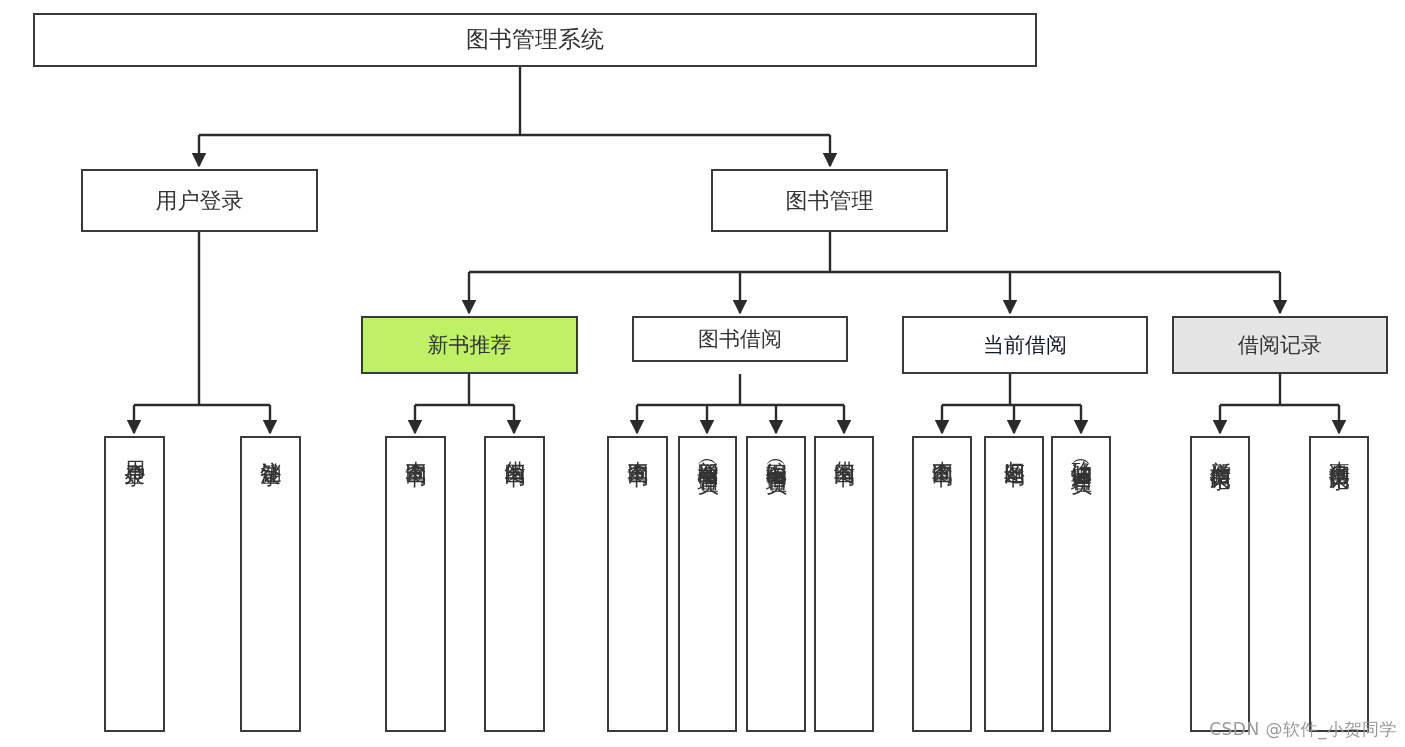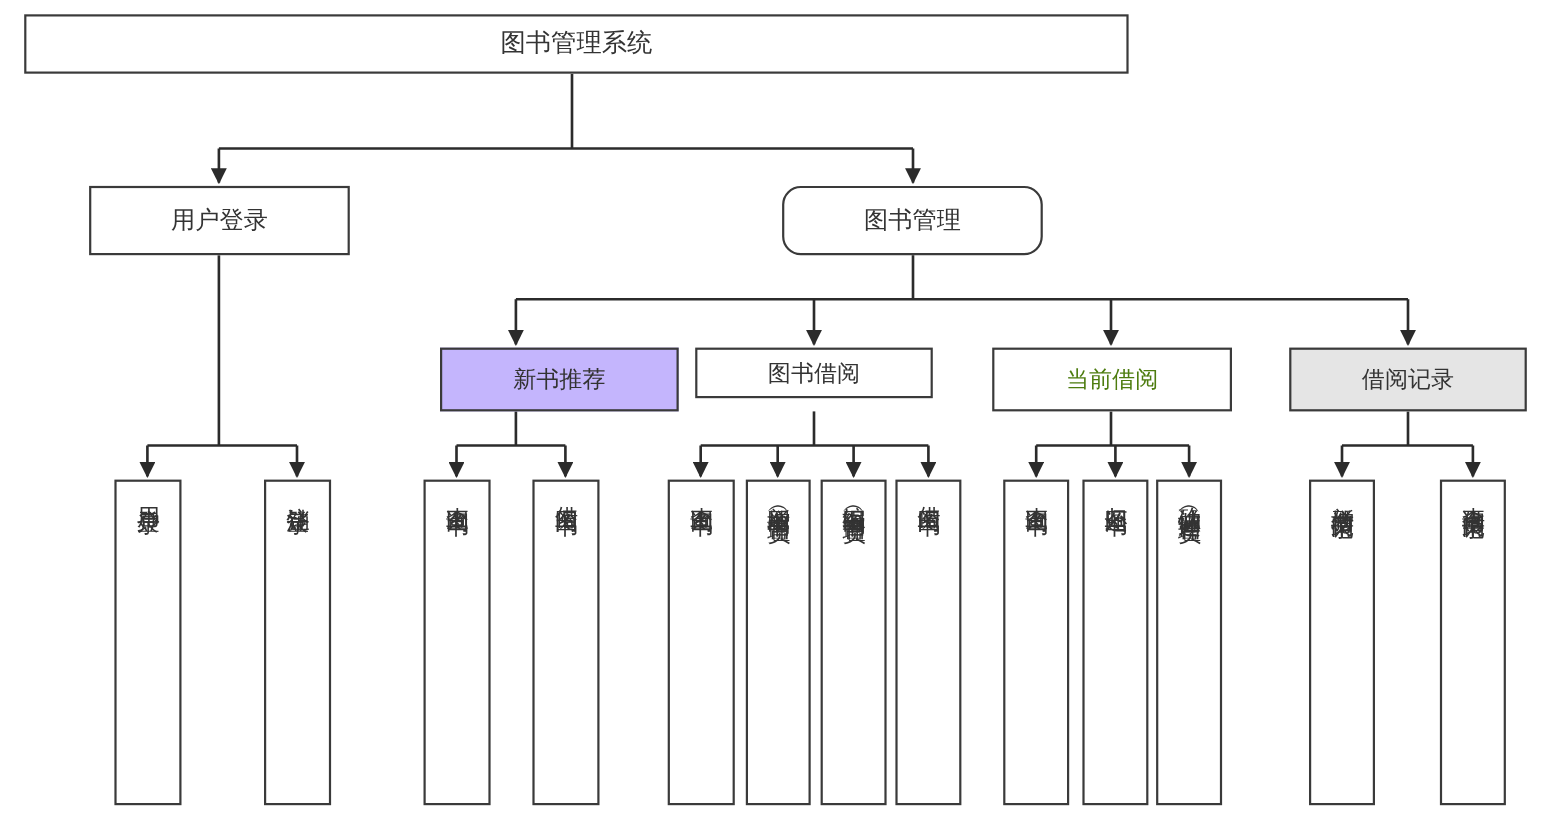--- a/index.html
+++ b/index.html
@@ -118,36 +118,36 @@
       <path d="M 1081 405 L 1081 433" marker-end="url(#arrow)"></path>
 
       <path d="M 1280 374 L 1280 405"></path>
       <path d="M 1220 405 L 1339 405"></path>
       <path d="M 1220 405 L 1220 433" marker-end="url(#arrow)"></path>
       <path d="M 1339 405 L 1339 433" marker-end="url(#arrow)"></path>
     </g>
   </svg>
 
   <div id="nodes">
-      <div class="node node-root horiz" style="left: 22px; top: 13px; width: 1004px; height: 54px; border-color: rgb(58, 58, 58); background: rgb(255, 255, 255); color: rgb(51, 51, 51);">
+      <div class="node node-root horiz" style="left: 33px; top: 13px; width: 1004px; height: 54px; border-color: rgb(58, 58, 58); background: rgb(255, 255, 255); color: rgb(51, 51, 51);">
         <span class="label">图书管理系统</span>
       </div>
       <div class="node node-l1 horiz" style="left: 81px; top: 169px; width: 237px; height: 63px; border-color: rgb(58, 58, 58); background: rgb(255, 255, 255); color: rgb(51, 51, 51);">
         <span class="label">用户登录</span>
       </div>
-      <div class="node node-l1 horiz" style="left: 711px; top: 169px; width: 237px; height: 63px; border-color: rgb(58, 58, 58); background: rgb(255, 255, 255); color: rgb(51, 51, 51); border-radius: 17px;">
+      <div class="node node-l1 horiz" style="left: 711px; top: 169px; width: 237px; height: 63px; border-color: rgb(58, 58, 58); background: rgb(255, 255, 255); color: rgb(51, 51, 51);">
         <span class="label">图书管理</span>
       </div>
-      <div class="node node-l2 horiz" style="left: 361px; top: 316px; width: 217px; height: 58px; border-color: rgb(58, 58, 58); background: #c4b5fd; color: rgb(51, 51, 51); margin-left: 39px;">
+      <div class="node node-l2 horiz" style="left: 361px; top: 316px; width: 217px; height: 58px; border-color: rgb(58, 58, 58); background: #bef264; color: rgb(51, 51, 51);">
         <span class="label">新书推荐</span>
       </div>
       <div class="node node-l2 horiz" style="left: 632px; top: 316px; width: 216px; height: 46px; border-color: rgb(58, 58, 58); background: rgb(255, 255, 255); color: rgb(51, 51, 51);">
         <span class="label">图书借阅</span>
       </div>
-      <div class="node node-l2 horiz" style="left: 902px; top: 316px; width: 218px; height: 58px; border-color: rgb(58, 58, 58); background: rgb(255, 255, 255); color: #4d7c0f; align-items: center;">
+      <div class="node node-l2 horiz" style="left: 902px; top: 316px; width: 246px; height: 58px; border-color: rgb(58, 58, 58); background: rgb(255, 255, 255); color: #0f172a; align-items: center;">
         <span class="label">当前借阅</span>
       </div>
       <div class="node node-l2 horiz" style="left: 1172px; top: 316px; width: 216px; height: 58px; border-color: rgb(58, 58, 58); background: #e5e5e5; color: rgb(51, 51, 51);">
         <span class="label">借阅记录</span>
       </div>
       <div class="node node-leaf vert" style="left: 104px; top: 436px; width: 61px; height: 296px; border-color: rgb(58, 58, 58); background: rgb(255, 255, 255); color: rgb(51, 51, 51);">
         <span class="label">用户登录</span>
       </div>
       <div class="node node-leaf vert" style="left: 240px; top: 436px; width: 61px; height: 296px; border-color: rgb(58, 58, 58); background: rgb(255, 255, 255); color: rgb(51, 51, 51);">
         <span class="label">注销登录</span>
@@ -180,13 +180,14 @@
         <span class="label">确认归还（管理员）</span>
       </div>
       <div class="node node-leaf vert" style="left: 1190px; top: 436px; width: 60px; height: 296px; border-color: rgb(58, 58, 58); background: rgb(255, 255, 255); color: rgb(51, 51, 51);">
         <span class="label">新增借阅记录</span>
       </div>
       <div class="node node-leaf vert" style="left: 1309px; top: 436px; width: 60px; height: 296px; border-color: rgb(58, 58, 58); background: rgb(255, 255, 255); color: rgb(51, 51, 51);">
         <span class="label">查询借阅记录</span>
       </div>
     </div>
 
+  <div class="watermark">CSDN @软件_小贺同学</div>
 </div>
 
 </body></html>

